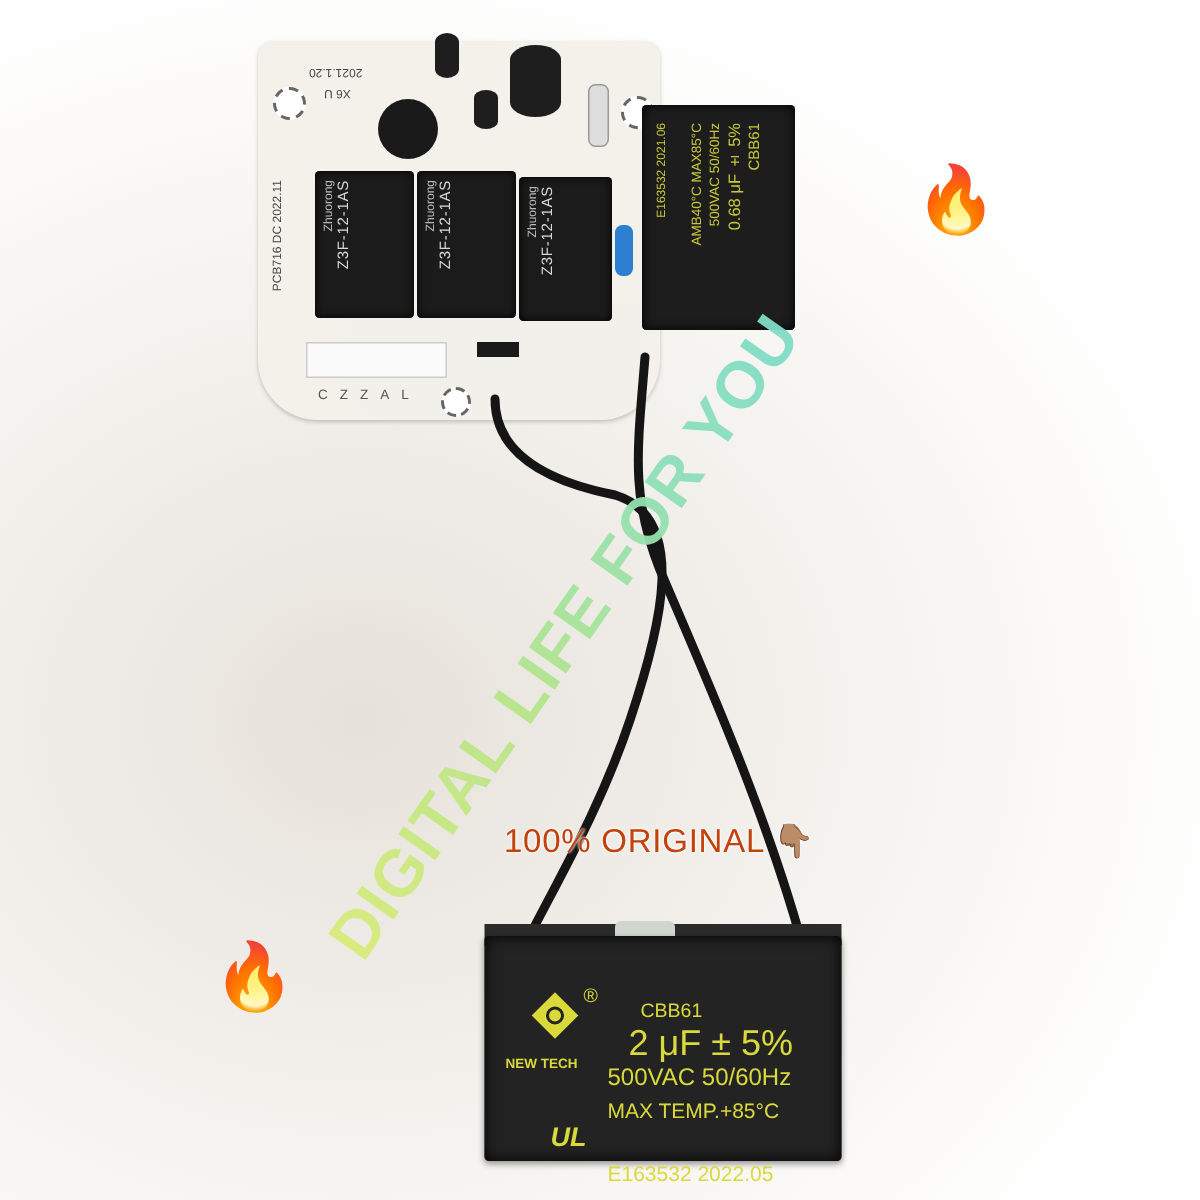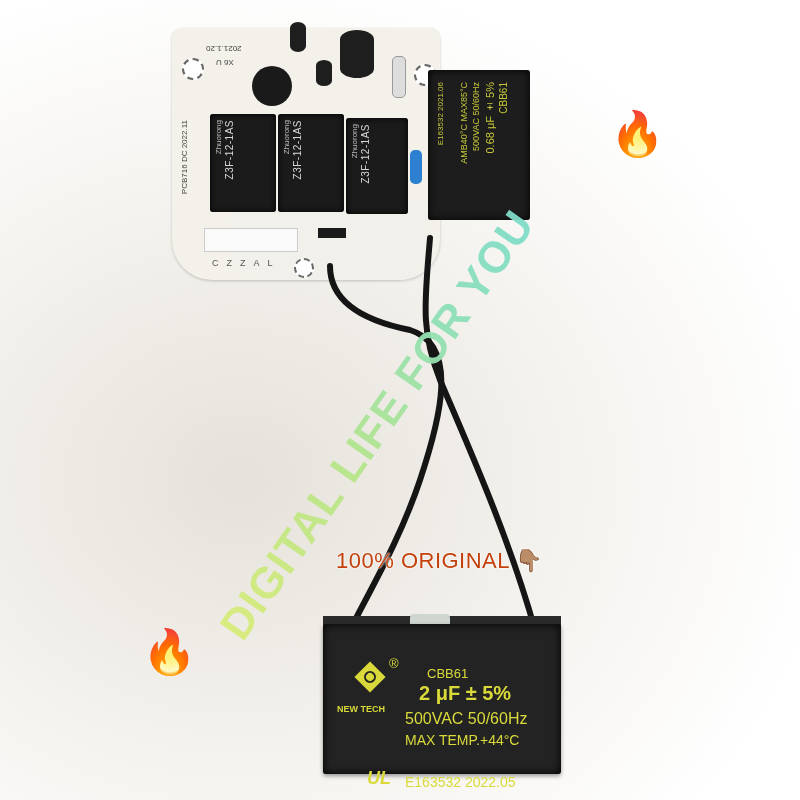--- a/index.html
+++ b/index.html
@@ -101,18 +101,18 @@
 
 <div class="abs bigcap-top"></div>
 <div class="abs" style="left:410px;top:614px;width:40px;height:14px;background:#cfd6cf;border-radius:4px;"></div>
 <div class="abs bigcap">
   <div class="abs" style="left:36px;top:42px;width:22px;height:22px;background:#d9da3a;transform:rotate(45deg);">
     <div style="position:absolute;left:5px;top:5px;width:8px;height:8px;border:2px solid #232323;border-radius:50%;"></div>
   </div>
   <span class="cy" style="left:66px;top:32px;font-size:13px;">®</span>
   <span class="cy" style="left:14px;top:80px;font-size:9px;font-weight:bold;">NEW TECH</span>
   <span class="cy" style="left:104px;top:42px;font-size:13px;">CBB61</span>
-  <span class="cy" style="left:96px;top:58px;font-size:20px;font-weight:bold;">2 μF ± 5%</span>
+  <span class="cy" style="left:96px;top:58px;font-size:24px;font-weight:normal;">2 μF ± 5%</span>
   <span class="cy" style="left:82px;top:86px;font-size:16px;">500VAC 50/60Hz</span>
-  <span class="cy" style="left:82px;top:108px;font-size:14px;">MAX TEMP.+44°C</span>
-  <span class="cy" style="left:44px;top:124px;font-size:18px;font-weight:bold;font-style:italic;margin-top:20px;">UL</span>
+  <span class="cy" style="left:82px;top:108px;font-size:14px;">MAX TEMP.+85°C</span>
+  <span class="cy" style="left:44px;top:124px;font-size:18px;font-weight:bold;font-style:italic;">UL</span>
   <span class="cy" style="left:82px;top:128px;font-size:14px;margin-top:22px;">E163532  2022.05</span>
 </div>
 
 </body></html>

